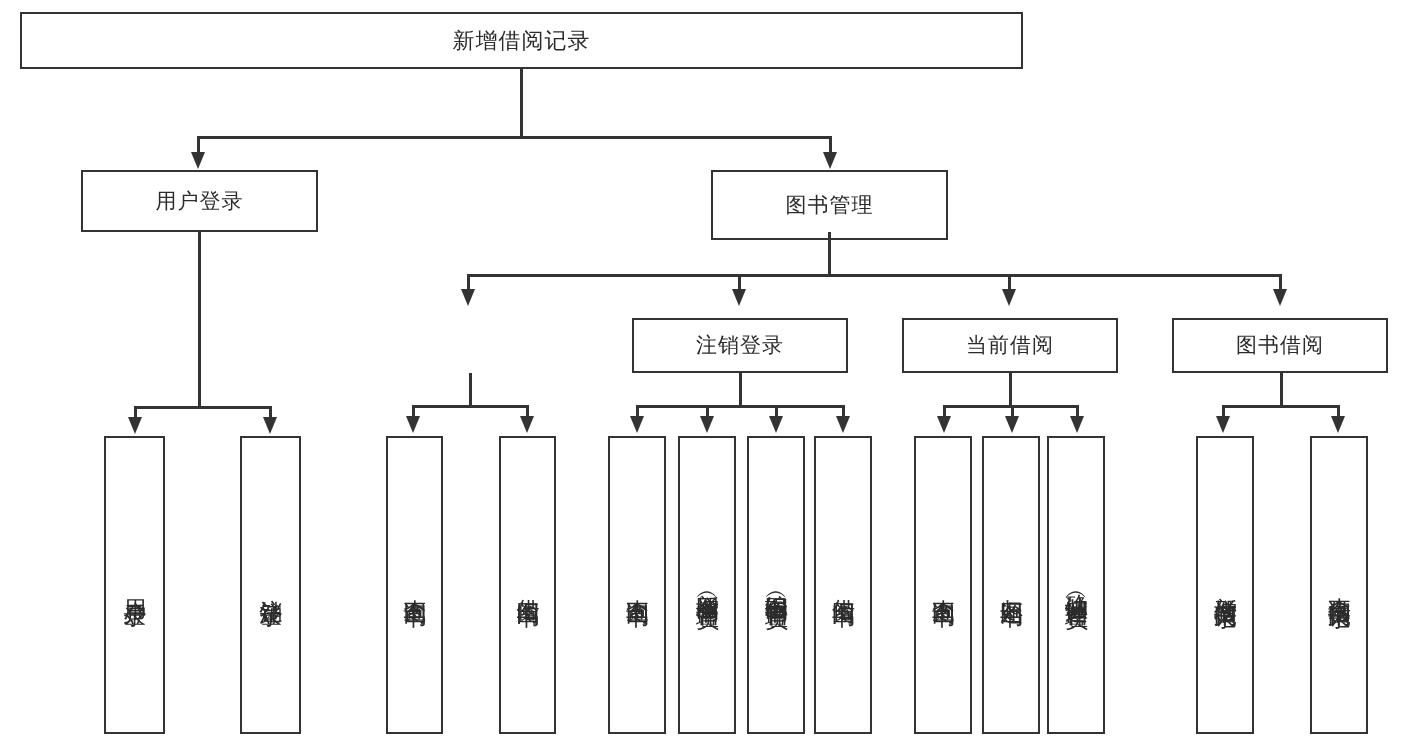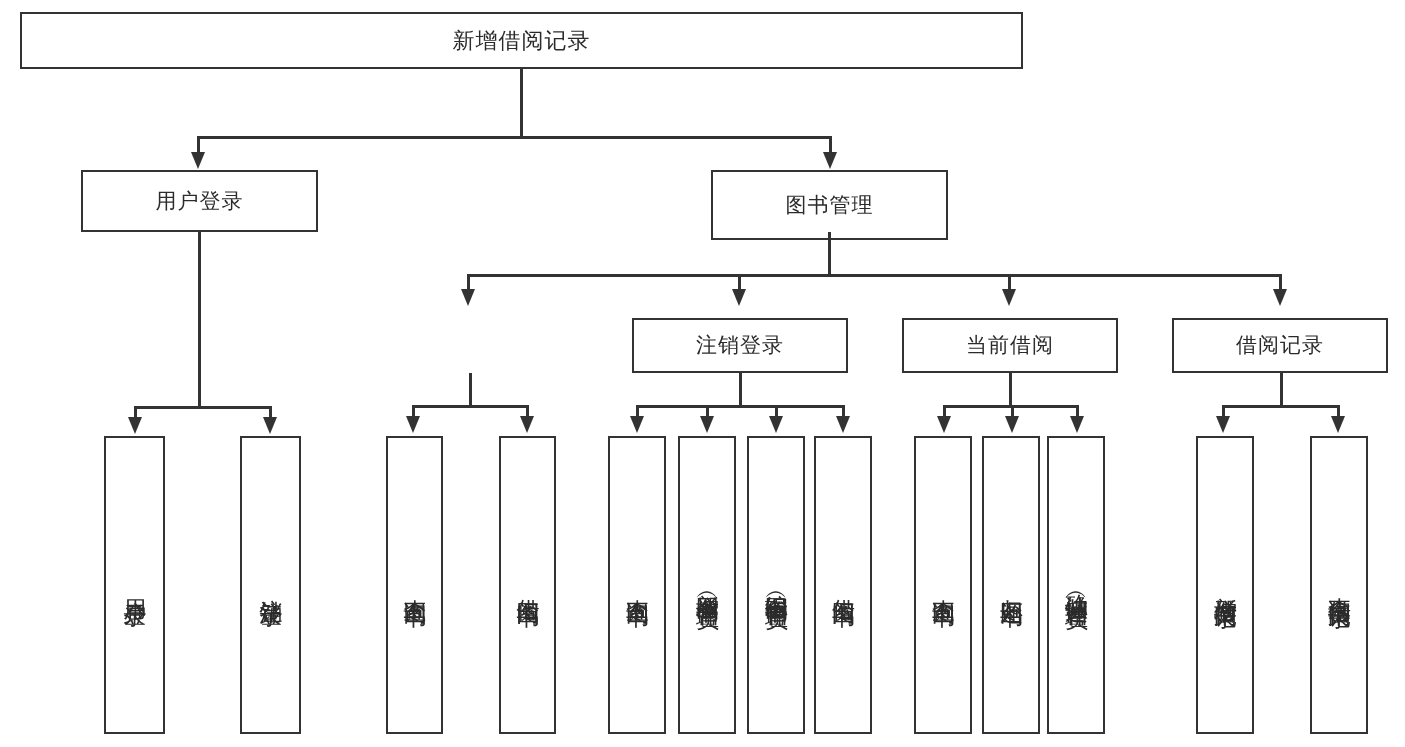--- a/index.html
+++ b/index.html
@@ -128,21 +128,21 @@
   <div class="vline" style="left:1279px;top:274px;height:16px;"></div>
   <div class="arrow" style="left:1273px;top:289px;"></div>
 
   <div class="node" style="left:632px;top:318px;width:216px;height:55px;">
     <span class="label">注销登录</span>
   </div>
   <div class="node" style="left:902px;top:318px;width:216px;height:55px;">
     <span class="label">当前借阅</span>
   </div>
   <div class="node" style="left:1172px;top:318px;width:216px;height:55px;">
-    <span class="label">借阅记录</span>
+    <span class="label">图书借阅</span>
   </div>
 
   <div class="vline" style="left:469px;top:373px;height:34px;"></div>
   <div class="hline" style="left:412px;top:405px;width:116px;"></div>
   <div class="vline" style="left:412px;top:405px;height:12px;"></div>
   <div class="arrow" style="left:406px;top:416px;"></div>
   <div class="vline" style="left:526px;top:405px;height:12px;"></div>
   <div class="arrow" style="left:520px;top:416px;"></div>
 
   <div class="node leaf" style="left:386px;top:436px;width:57px;height:298px;">

